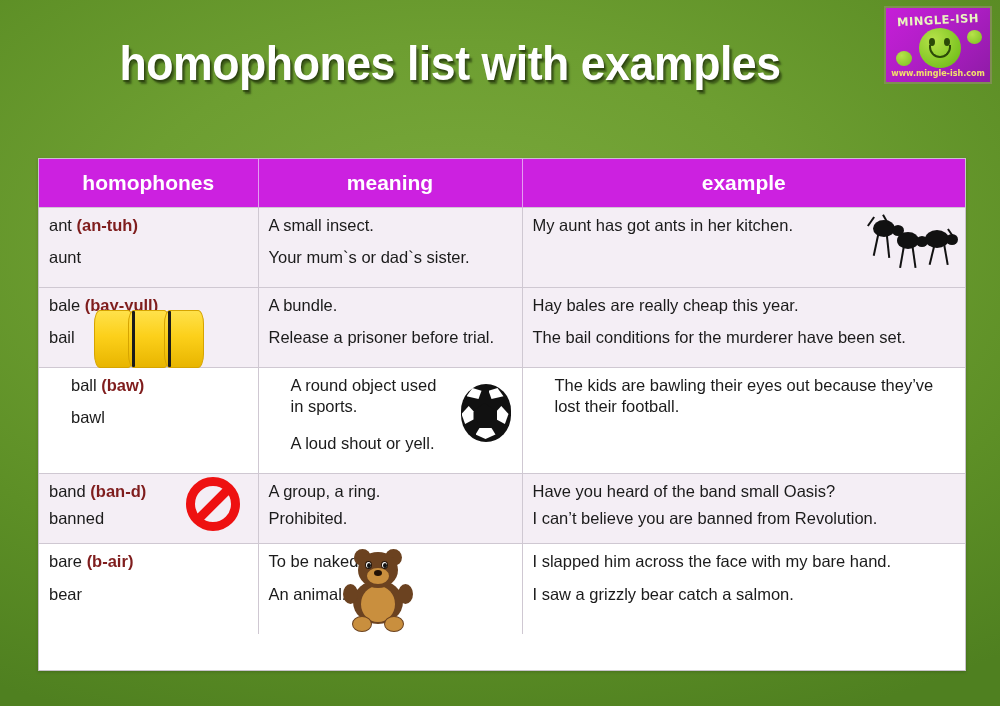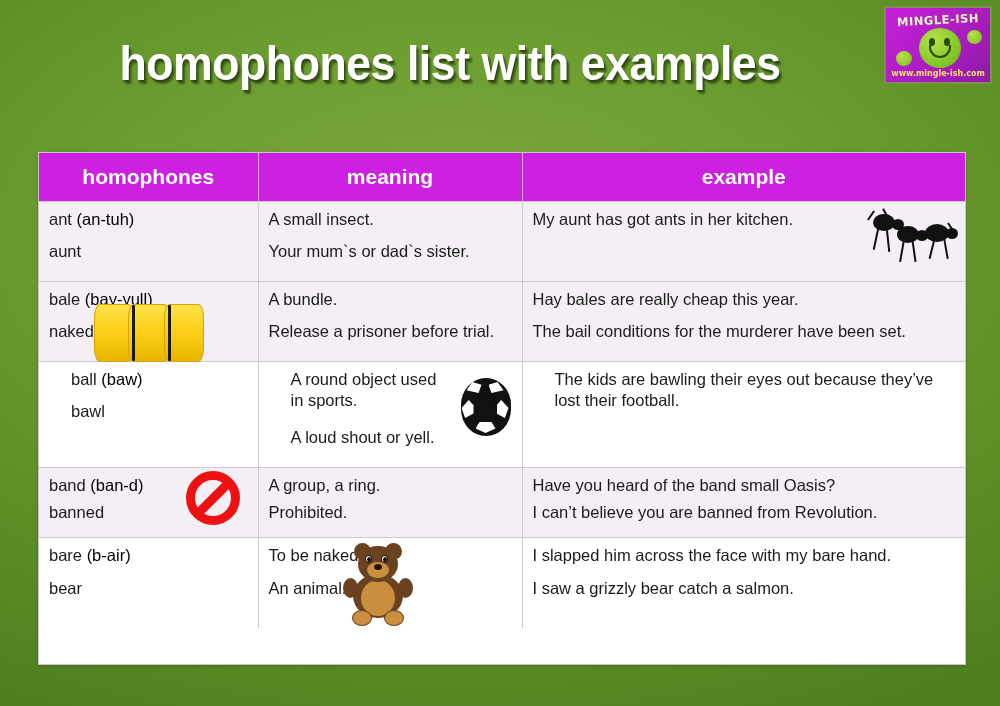--- a/index.html
+++ b/index.html
@@ -67,21 +67,21 @@
   .logo-dot.a { width: 16px; height: 15px; left: 10px; top: 43px; }
   .logo-dot.b { width: 15px; height: 14px; right: 8px; top: 22px; }
   .logo-url {
     position: absolute; bottom: 4px; left: 0; width: 100%;
     text-align: center; font-size: 8px; font-weight: bold;
     color: #f2e26a; font-family: "DejaVu Sans", sans-serif;
   }
 
   
   .table-wrap {
-    position: absolute; left: 38px; top: 152px;
+    position: absolute; left: 38px; top: 158px;
     width: 928px; height: 513px;
     background: #ffffff;
     border: 1px solid #c9c3cb;
     box-shadow: 0 1px 3px rgba(0,0,0,0.18);
   }
   table { width: 100%; border-collapse: collapse; table-layout: fixed; }
   col.c1 { width: 219px; } col.c2 { width: 264px; } col.c3 { width: 443px; }
 
   thead th {
     background: #cc21e0;
@@ -105,21 +105,21 @@
     color: #1b1b1b;
     line-height: 1.28;
     position: relative;
   }
   tbody td:last-child { border-right: none; }
   tbody tr.alt td { background: #f4eef5; }
   tbody tr:not(.alt) td { background: #ffffff; }
 
   .line { margin: 0 0 11px 0; }
   .line:last-child { margin-bottom: 0; }
-  .phon { color: #000000; }
+  .phon { color: #7f1d1d; font-weight: bold; }
 
   .r1 td { height: 65px; }
   .r2 td { height: 65px; }
   .r3 td { height: 71px; margin-left: 48px; }
   .r4 td { height: 92px; padding-left: 32px; }
   .r5 td { height: 58px; margin-top: 47px; }
   .r6 td { height: 90px; }
 
   .r5 .line { margin-bottom: 6px; }
   .r1 .line, .r2 .line { margin-bottom: 11px; }
@@ -270,21 +270,21 @@
               </div>
             </div>
           </td>
         </tr>
 
 
         <tr class="alt r3">
           <td>
             <div class="line"><span>bale</span>
               <span class="phon">(bay-yull)</span></div>
-            <div class="line">naked</div>
+            <div class="line">bail</div>
             <div class="art hay">
               <div class="roll" style="left:0;width:40px"></div>
               <div class="roll" style="left:34px;width:42px"></div>
               <div class="roll" style="left:70px;width:40px"></div>
               <div class="strap" style="left:38px"></div>
               <div class="strap" style="left:74px"></div>
             </div>
           </td>
           <td>
             <div class="line">A bundle.</div>

